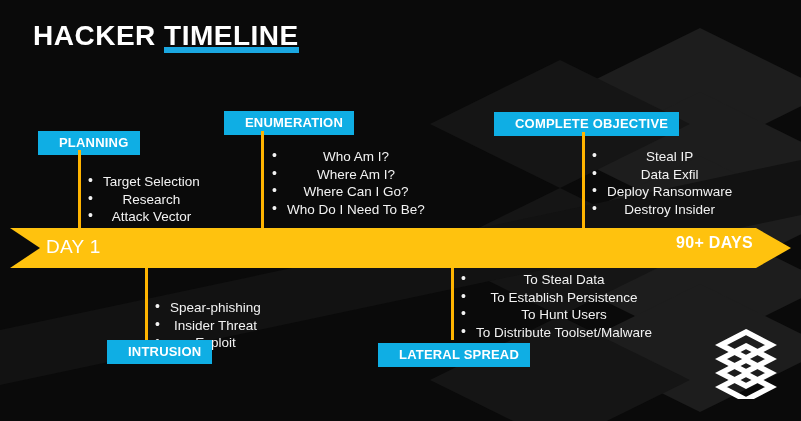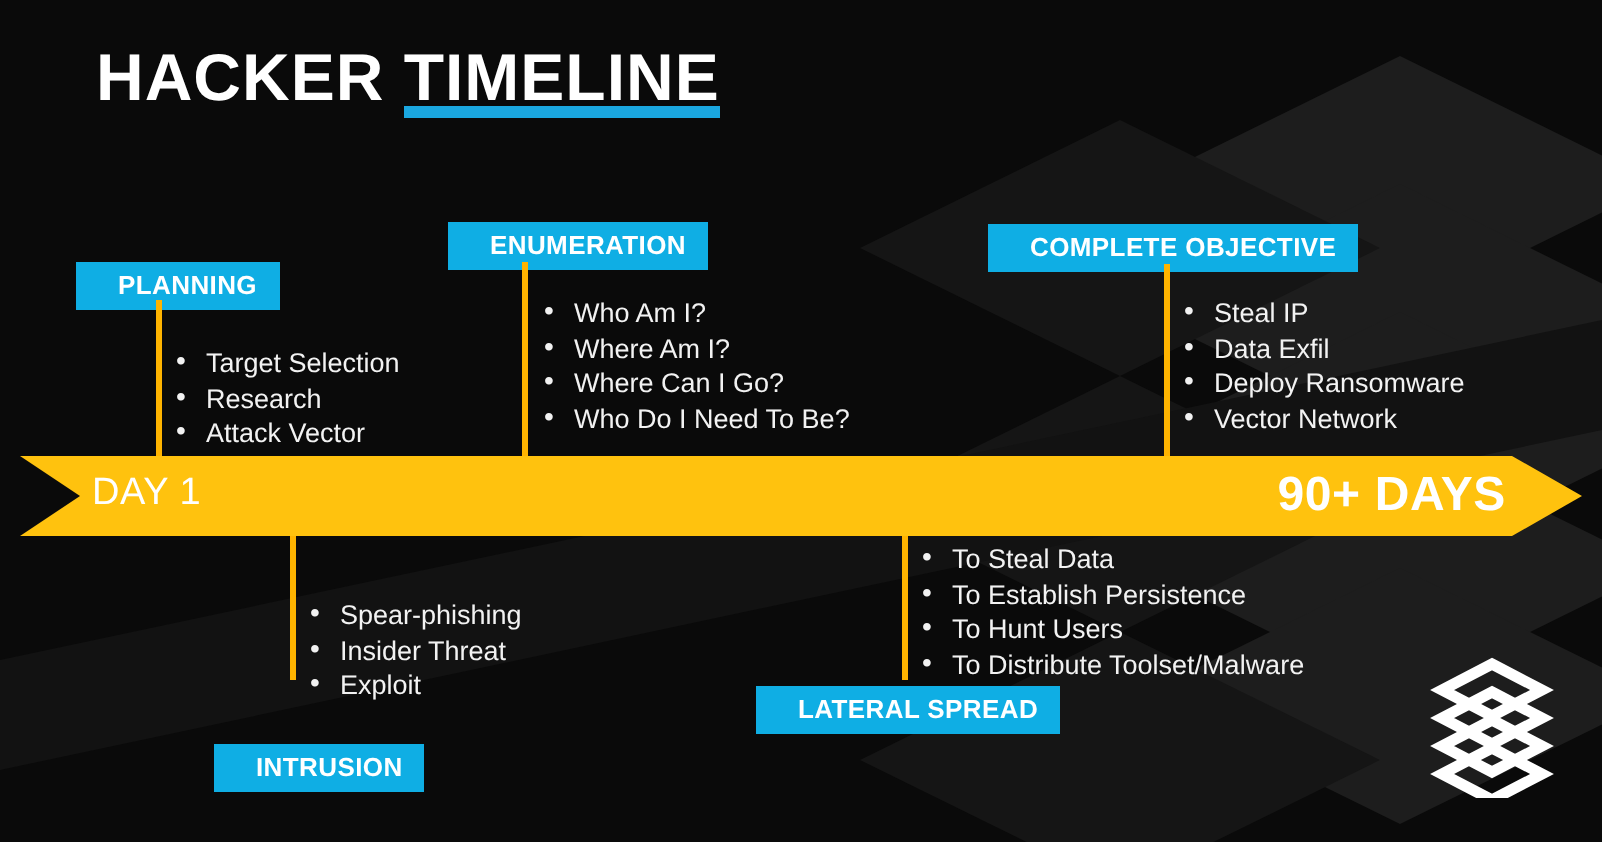--- a/index.html
+++ b/index.html
@@ -9,22 +9,22 @@
     font-family:"Liberation Sans", sans-serif;
     overflow:hidden;
   }
   #stage{position:relative;width:801px;height:421px;background:#0a0a0a;overflow:hidden;}
 
   
   #bg-watermark{position:absolute;inset:0;pointer-events:none;}
 
   
   #title{
-    position:absolute;left:48px;top:20px;
-    font-size:33px;font-weight:bold;letter-spacing:0.5px;
+    position:absolute;left:33px;top:20px;
+    font-size:28px;font-weight:bold;letter-spacing:0.5px;
     color:#ffffff;white-space:nowrap;
     font-family:"Liberation Sans", sans-serif;
   }
   #title .t1{color:#ffffff;}
   #title .t2{color:#ffffff;position:relative;display:inline-block;}
   #title .t2::after{
     content:"";position:absolute;left:0;right:0;bottom:-1px;height:6px;background:#1aa7e0;
   }
 
   
@@ -34,33 +34,33 @@
     clip-path:polygon(0 0, 30px 50%, 0 100%, 746px 100%, 781px 50%, 746px 0);
   }
   #timeline-start{
     position:absolute;left:46px;top:236px;
     font-size:19px;color:#ffffff;letter-spacing:0.3px;
     font-family:"Liberation Sans", sans-serif;
     text-align:center;
   }
   #timeline-end{
     position:absolute;right:48px;top:234px;
-    font-size:24px;font-weight:bold;color:#ffffff;letter-spacing:0.3px;
+    font-size:16px;font-weight:bold;color:#ffffff;letter-spacing:0.3px;
     font-family:"Liberation Sans", sans-serif;
   }
 
   
   .badge{
     position:absolute;background:#0faee4;color:#ffffff;
     font-size:13px;font-weight:bold;letter-spacing:0.2px;
     padding:5px 11px 6px 21px;white-space:nowrap;line-height:1;
     font-family:"Liberation Sans", sans-serif;
   }
   .connector{position:absolute;width:3px;background:#ffb400;}
-  .bullets{position:absolute;margin:0;padding:0;list-style:none;white-space:nowrap;}
+  .bullets{position:absolute;margin:0;padding:0;list-style:none;white-space:nowrap;text-align:center;}
   .bullets li{
     color:#f2f2f2;font-size:13.5px;line-height:17.5px;
     padding-left:15px;position:relative;
     font-family:"Liberation Sans", sans-serif;
   }
   .bullets li::before{
     content:"•";position:absolute;left:0;top:-1px;color:#f2f2f2;font-size:14px;
   }
 
   
@@ -71,21 +71,21 @@
   #badge-enumeration{left:224px;top:111px;}
   #conn-enumeration{left:261px;top:131px;height:97px;}
   #bul-enumeration{left:272px;top:148px;}
 
   #badge-objective{left:494px;top:112px;}
   #conn-objective{left:582px;top:132px;height:96px;}
   #bul-objective{left:592px;top:148px;}
 
   
   #conn-intrusion{left:145px;top:268px;height:72px;}
-  #badge-intrusion{left:107px;top:340px;margin-top:32px;}
+  #badge-intrusion{left:107px;top:340px;}
   #bul-intrusion{left:155px;top:283px;margin-top:16px;}
 
   #conn-lateral{left:451px;top:268px;height:72px;}
   #badge-lateral{left:378px;top:343px;}
   #bul-lateral{left:461px;top:271px;}
 
   
   #corner-logo{position:absolute;right:24px;bottom:22px;width:62px;height:72px;}
 </style>
 </head>
@@ -131,21 +131,21 @@
     <li>Where Can I Go?</li>
     <li>Who Do I Need To Be?</li>
   </ul>
 
   <div class="badge" id="badge-objective">COMPLETE OBJECTIVE</div>
   <div class="connector" id="conn-objective"></div>
   <ul class="bullets" id="bul-objective">
     <li>Steal IP</li>
     <li>Data Exfil</li>
     <li>Deploy Ransomware</li>
-    <li>Vector Network</li>
+    <li>Destroy Insider</li>
   </ul>
 
   <div id="timeline-bar"></div>
   <div id="timeline-start">DAY 1</div>
   <div id="timeline-end">90+ DAYS</div>
 
   <div class="connector" id="conn-intrusion"></div>
   <ul class="bullets" id="bul-intrusion">
     <li>Spear-phishing</li>
     <li>Insider Threat</li>

